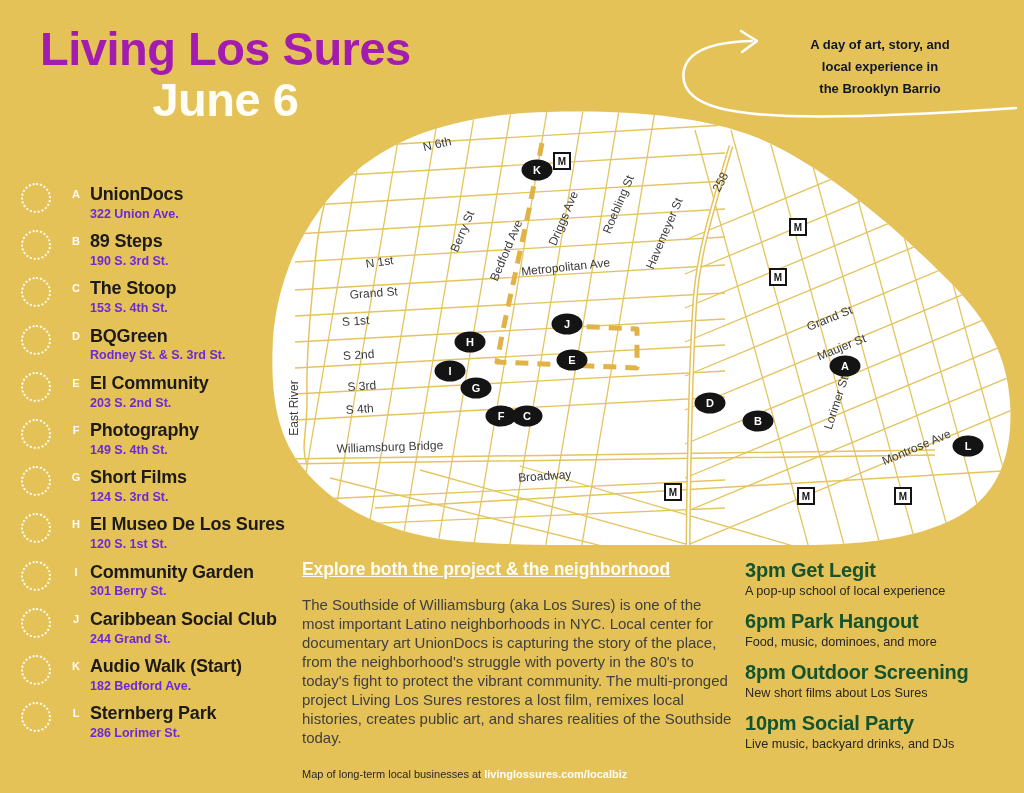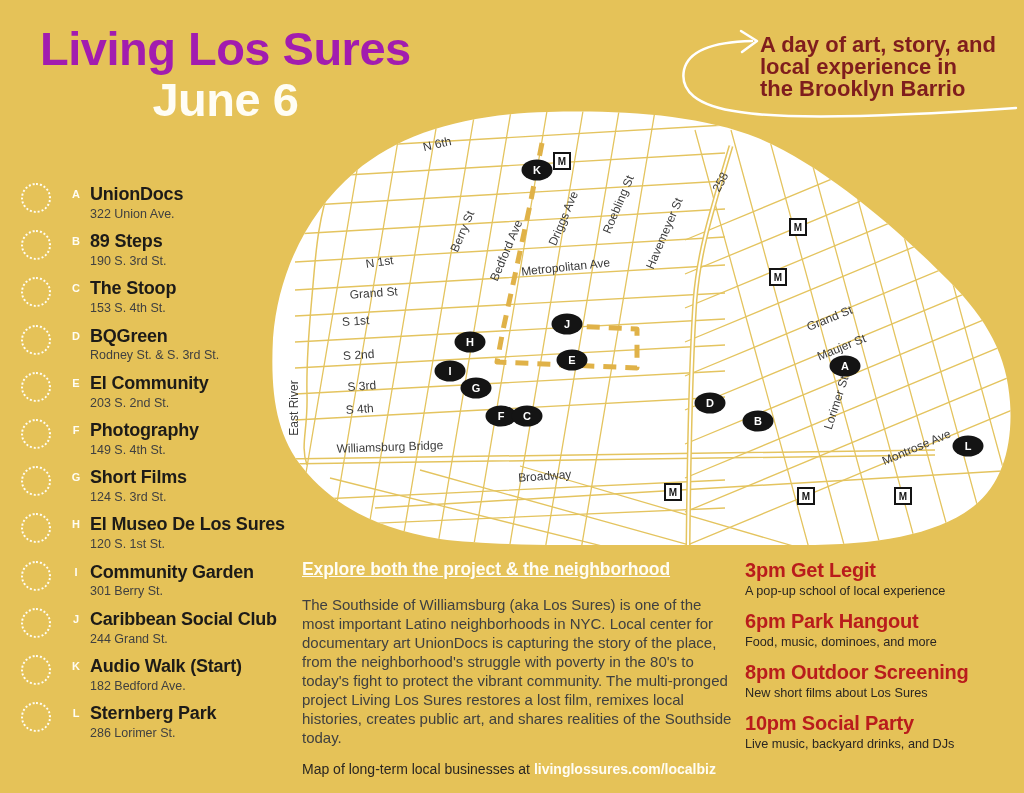--- a/index.html
+++ b/index.html
@@ -5,53 +5,53 @@
   * { margin:0; padding:0; box-sizing:border-box; }
   html,body { width:1024px; height:793px; }
   body { font-family:"Liberation Sans", sans-serif; background:#E5C258; overflow:hidden; }
   #poster { position:relative; width:1024px; height:793px; background:#E5C258; }
 
   
   #title-block { position:absolute; left:40px; top:24px; z-index:5; }
   #page-title { font-size:47px; font-weight:700; letter-spacing:-0.5px; color:#a21caf; line-height:1.05; }
   #page-date  { font-size:47px; font-weight:700; letter-spacing:-0.5px; color:#FFFDF4; line-height:1.05; margin-top:2px;text-align:center; }
 
-  #tagline { position:absolute; right:24px; top:34px; width:240px; text-align:left;
-             font-size:22px; font-weight:700; color:#7f1d1d; line-height:22px; z-index:5; }
+  #tagline { position:absolute; right:24px; top:34px; width:240px; text-align:center;
+             font-size:13px; font-weight:700; color:#0f172a; line-height:22px; z-index:5; }
 
   
   #legend { position:absolute; left:20px; top:185px; width:300px; z-index:6; }
   .legend-item { position:relative; height:47.2px; }
   .legend-circle { position:absolute; left:1px; top:-2px; width:30px; height:30px;
                    border:2px dotted #FFFDF4; border-radius:50%; }
   .legend-letter { position:absolute; left:48px; top:3px; width:16px; text-align:center;
                    font-size:11px; font-weight:700; color:#FFFDF4; }
   .legend-text { margin-left:70px; }
   .legend-name { font-size:18px; font-weight:700; color:#1D1B18; line-height:1.05; letter-spacing:-0.2px; }
-  .legend-address { font-size:12.5px; color:#404040; margin-top:3px; }
+  .legend-address { font-size:12.5px; color:#6d28d9; margin-top:3px;font-weight:bold; }
 
   
   #map-svg, #swirl-svg { position:absolute; left:0; top:0; }
   #map-svg { z-index:1; }
   #swirl-svg { z-index:4; pointer-events:none; }
   .street-label { font-family:"Liberation Sans", sans-serif; font-size:12px; fill:#3B3B3B; }
   .marker-letter { font-family:"Liberation Sans", sans-serif; font-size:11px; font-weight:700; fill:#FFFFFF; }
   .subway-letter { font-family:"Liberation Sans", sans-serif; font-size:10px; font-weight:700; fill:#141414; }
 
   
   #about { position:absolute; left:302px; top:559px; width:434px; z-index:5; }
   #about-heading { font-size:17.5px; font-weight:700; color:#FFFDF4; letter-spacing:-0.1px;text-decoration:underline; }
   #about-body { margin-top:15px; font-size:15px; line-height:19px; color:#404040; }
-  #about-footer { margin-top:14px; font-size:14px; color:#2A2622; }
+  #about-footer { margin-top:21px; font-size:11px; color:#2A2622; }
   #about-link { font-weight:700; color:#FFFDF4; text-decoration:none; }
 
   
   #schedule { position:absolute; left:745px; top:559px; width:266px; z-index:5; }
   .schedule-item { margin-bottom:12px; }
-  .schedule-time { font-size:20px; font-weight:700; color:#b91c1c; line-height:1.1; letter-spacing:-0.2px; }
+  .schedule-time { font-size:20px; font-weight:700; color:#14532d; line-height:1.1; letter-spacing:-0.2px; }
   .schedule-desc { font-size:12.7px; color:#2A2622; margin-top:3px; }
 </style>
 </head>
 <body>
 
 <div id="poster">
 
   <svg id="map-svg" width="1024" height="793" viewBox="0 0 1024 793">
     <defs>
       <clipPath id="blobClip">

